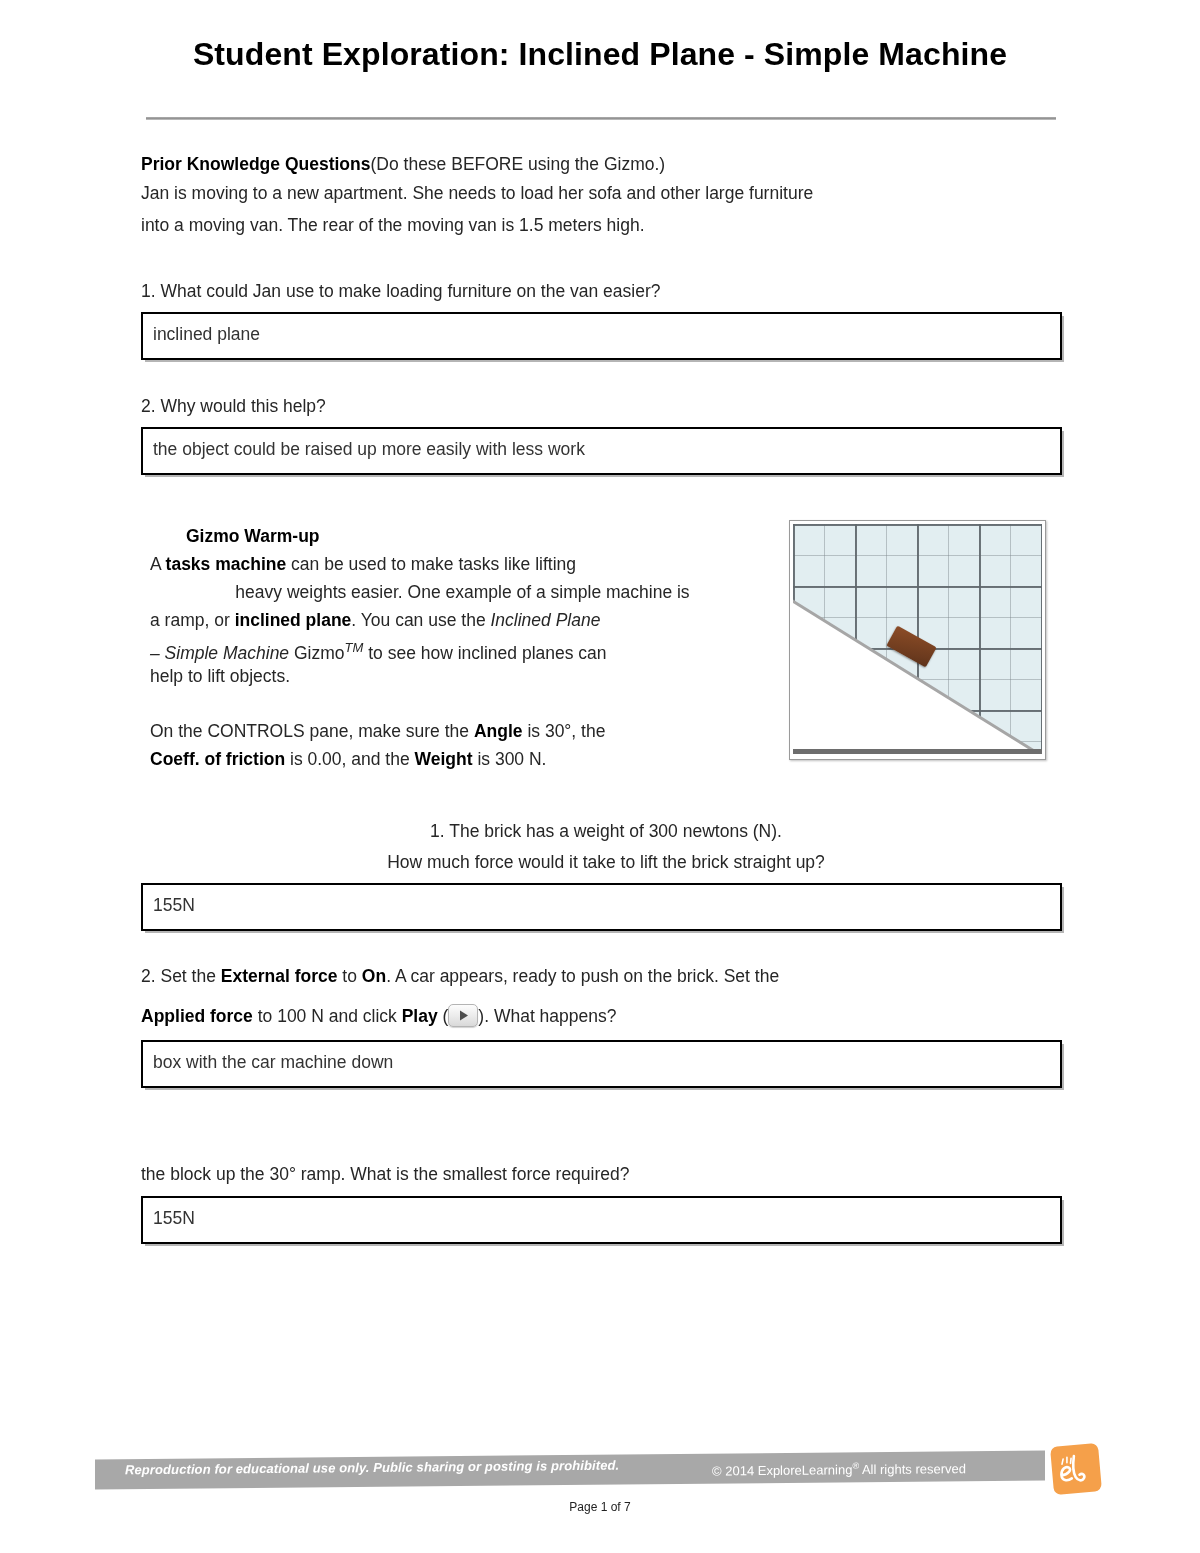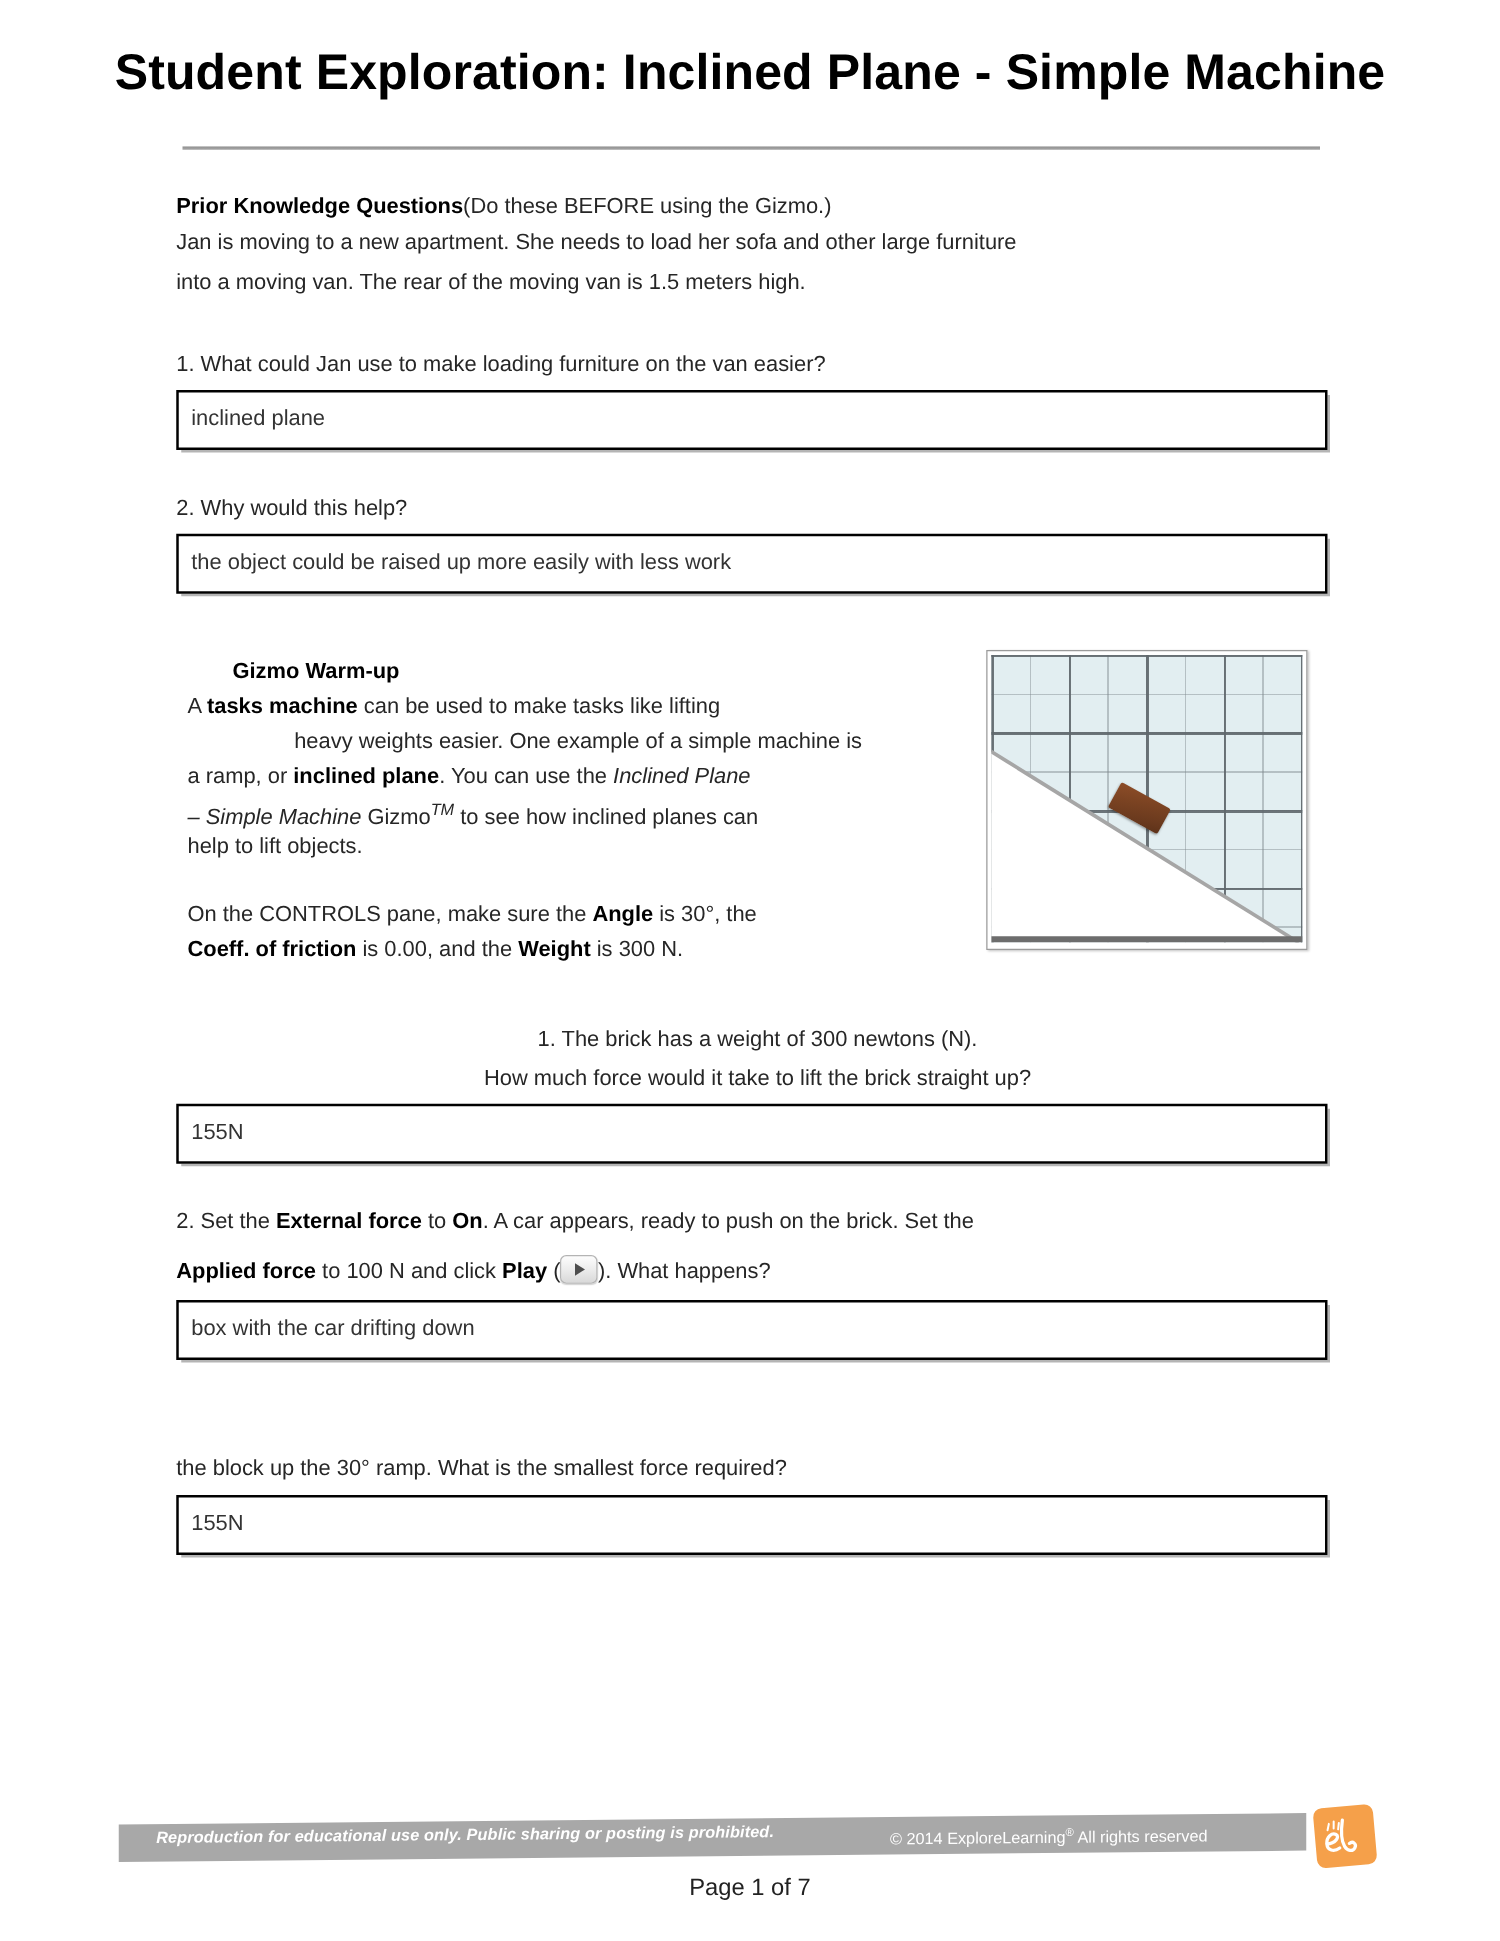--- a/index.html
+++ b/index.html
@@ -22,21 +22,21 @@
     background: #ffffff;
   }
 
   
   .doc-title {
     position: absolute;
     top: 36px;
     left: 0;
     width: 1200px;
     text-align: center;
-    font-size: 40px;
+    font-size: 32px;
     font-weight: bold;
     letter-spacing: 0.1px;
     color: #000;
   }
   .title-rule {
     position: absolute;
     top: 117px;
     left: 146px;
     width: 910px;
     height: 3px;
@@ -181,21 +181,21 @@
     top: 1440px;
     width: 58px;
     height: 58px;
   }
   .page-number {
     position: absolute;
     left: 0;
     top: 1500px;
     width: 1200px;
     text-align: center;
-    font-size: 19px;
+    font-size: 12px;
     color: #222;
   }
 </style>
 </head>
 <body>
 
 <div class="page">
 
   <div class="doc-title">Student Exploration: Inclined Plane - Simple Machine</div>
   <div class="title-rule"></div>
@@ -258,21 +258,21 @@
 
   <div class="txt" style="left:141px; top:962px; width:930px;">
     <span>2. Set the </span><span class="b">External force</span><span> to </span><span class="b">On</span><span>. A car appears, ready to push on the brick. Set the</span>
   </div>
   <div class="txt" style="left:141px; top:1002px; width:930px;">
     <span class="b">Applied force</span><span> to 100 N and click </span><span class="b">Play</span><span> (</span><span class="ctl-btn"><svg width="28" height="21" viewBox="0 0 28 21">
           <polygon points="11,5.5 19,10.5 11,15.5" fill="#4d4d4d"></polygon>
         </svg></span><span>). What happens?</span>
   </div>
   <div class="answer-box" style="top:1040px; height:48px;">
-    <div class="ans">box with the car drifting down</div>
+    <div class="ans">box with the car machine down</div>
   </div>
 
   <div class="txt" style="left:141px; top:1160px; width:930px;">the block up the 30° ramp. What is the smallest force required?</div>
   <div class="answer-box" style="top:1196px; height:48px;">
     <div class="ans">155N</div>
   </div>
 
   <div class="footer-band"></div>
   <div class="footer-left">Reproduction for educational use only. Public sharing or posting is prohibited.</div>
   <div class="footer-right">

